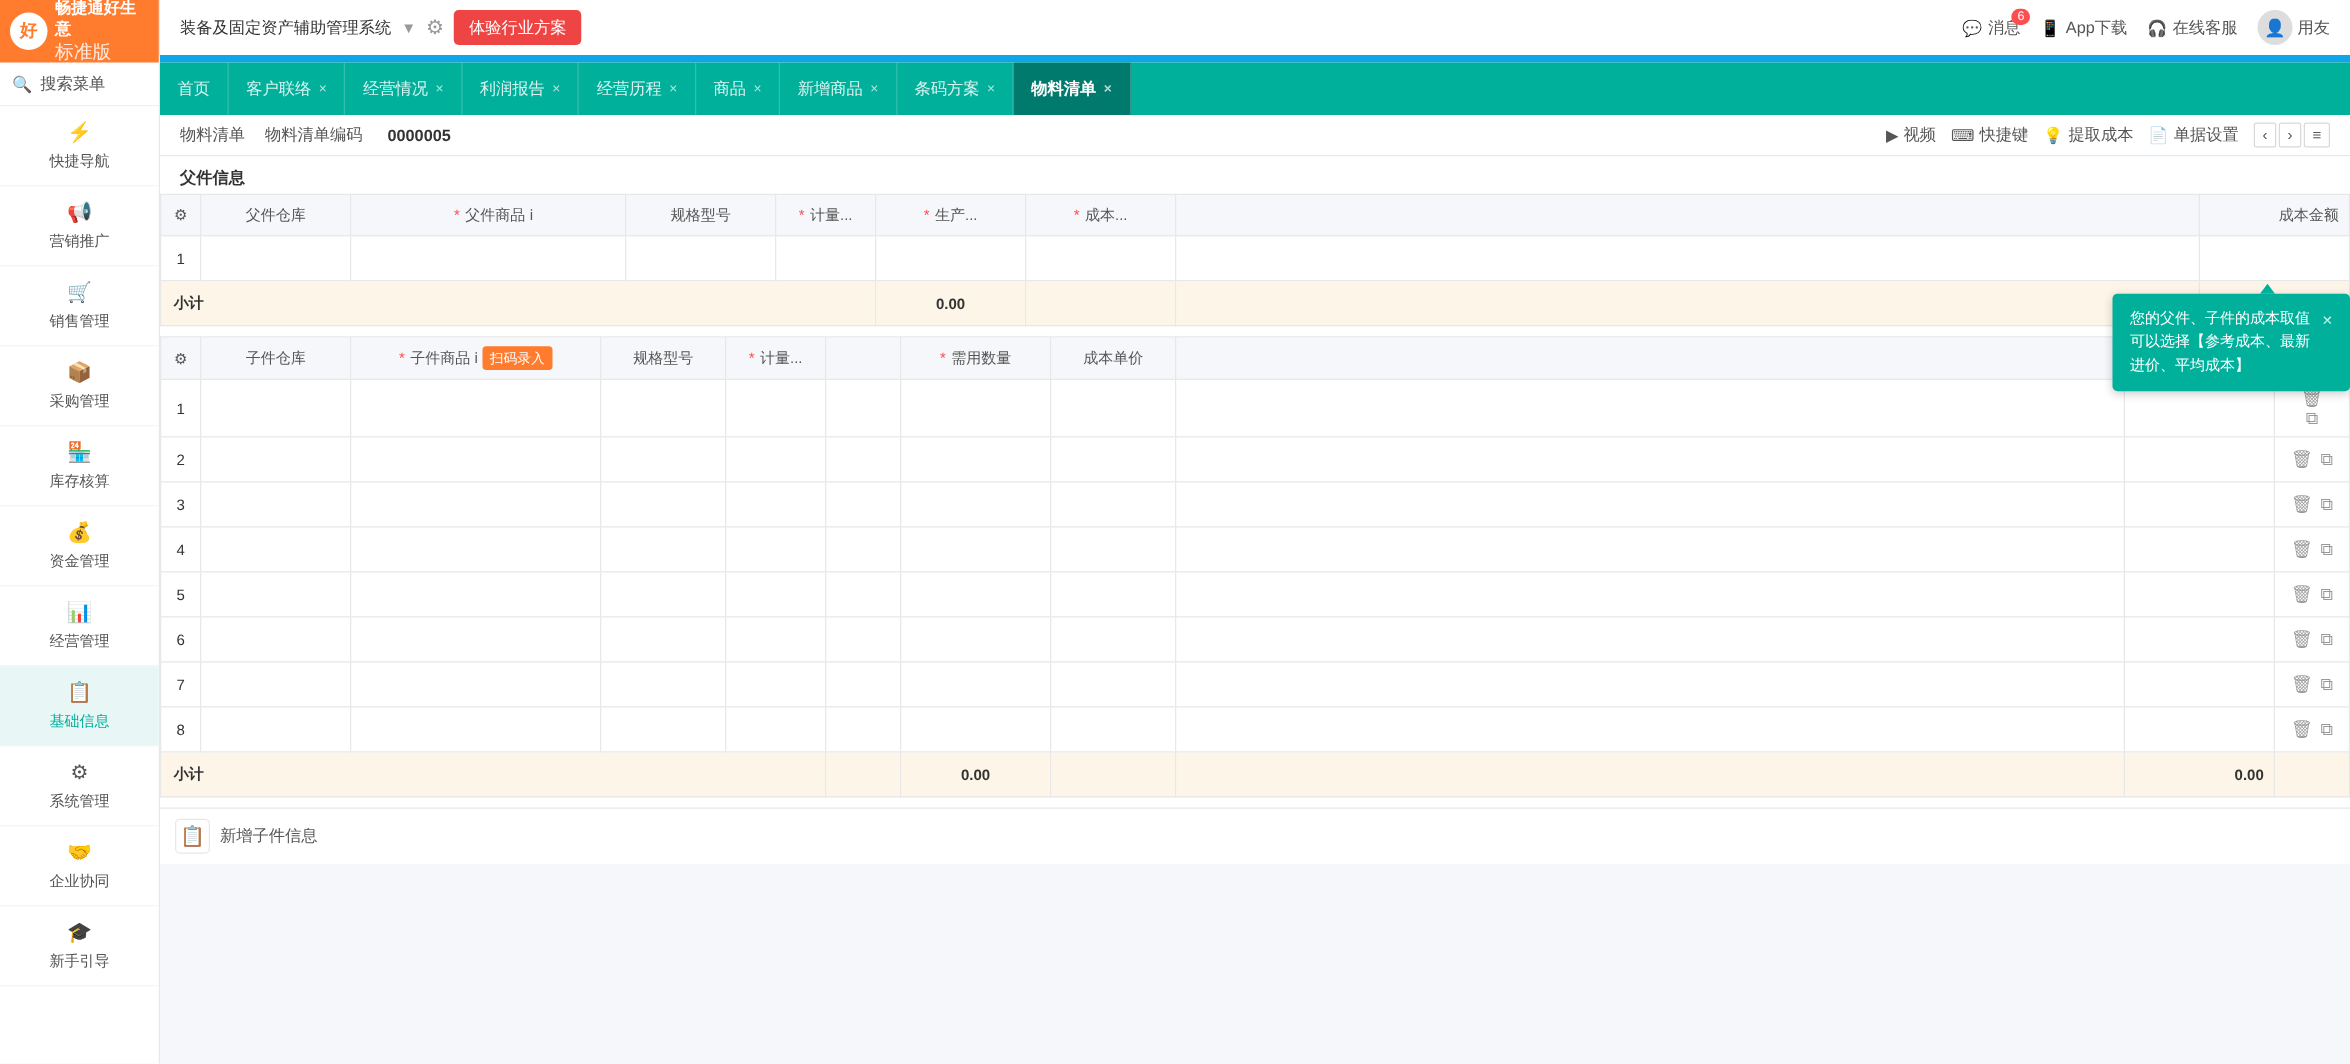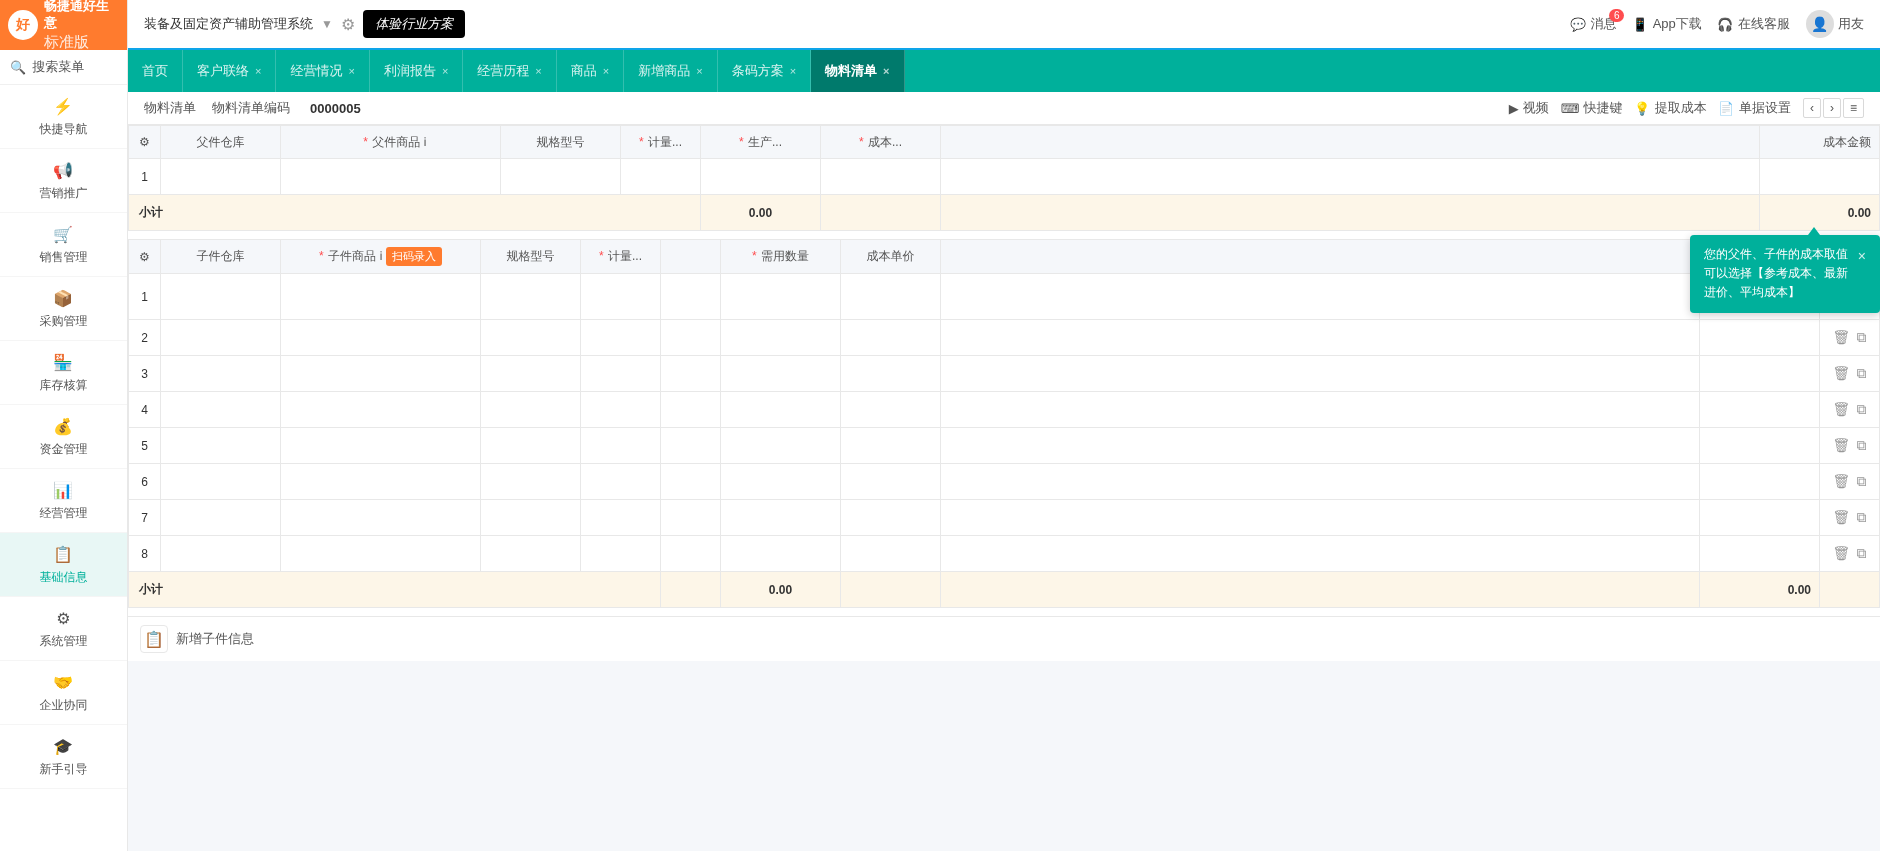--- a/index.html
+++ b/index.html
@@ -70,38 +70,37 @@
       overflow: hidden;
     }
 
     
     .topbar {
       height: 50px;
       background: #fff;
       display: flex;
       align-items: center;
       padding: 0 16px;
-      border-bottom: 2px solid #0ea5e9;
+      border-bottom: 6px solid #0ea5e9;
       justify-content: space-between;
     }
     .topbar-left {
       display: flex; align-items: center; gap: 8px;
     }
     .topbar-title { font-size: 13px; color: #333; }
     .topbar-dropdown { color: #999; font-size: 12px; cursor: pointer; }
     .topbar-gear { color: #999; cursor: pointer; font-size: 16px; }
     .trial-btn {
-      background: #000000;
+      background: #ef4444;
       color: #fff;
       border: none;
       border-radius: 4px;
       padding: 5px 12px;
       font-size: 13px;
       cursor: pointer;
-      font-style: italic;
     }
     .topbar-right {
       display: flex; align-items: center; gap: 16px;
       color: #555; font-size: 13px;
     }
     .topbar-right .icon-item {
       display: flex; align-items: center; gap: 4px;
       cursor: pointer;
       position: relative;
     }
@@ -473,20 +472,23 @@
 
   <div class="content" style="position:relative; padding: 0;">
     <div class="content-inner" style="position:relative;">
 
       <div class="tooltip-popup">
         <span class="tooltip-close">×</span>
         <span>您的父件、子件的成本取值可以选择【参考成本、最新进价、平均成本】</span>
       </div>
 
       <div class="section">
+        <div class="section-header">
+          <span class="section-title">父件信息</span>
+        </div>
         <table class="data-table">
           <thead>
             <tr>
               <th class="col-gear">⚙</th>
               <th style="width:120px;">父件仓库</th>
               <th style="width:220px;padding-left:17px;"><span class="required-star">*</span> 父件商品 ℹ</th>
               <th style="width:120px;">规格型号</th>
               <th style="width:80px;"><span class="required-star">*</span> 计量...</th>
               <th style="width:120px;"><span class="required-star">*</span> 生产...</th>
               <th style="width:120px;"><span class="required-star">*</span> 成本...</th>

